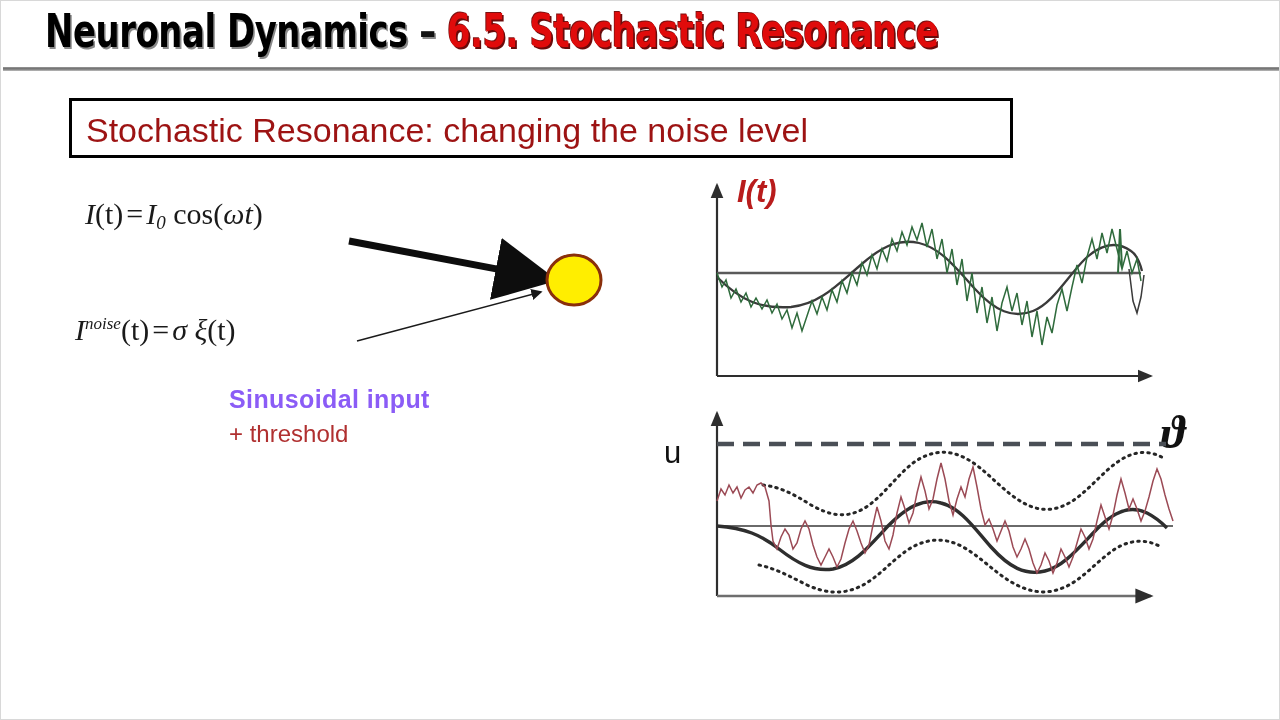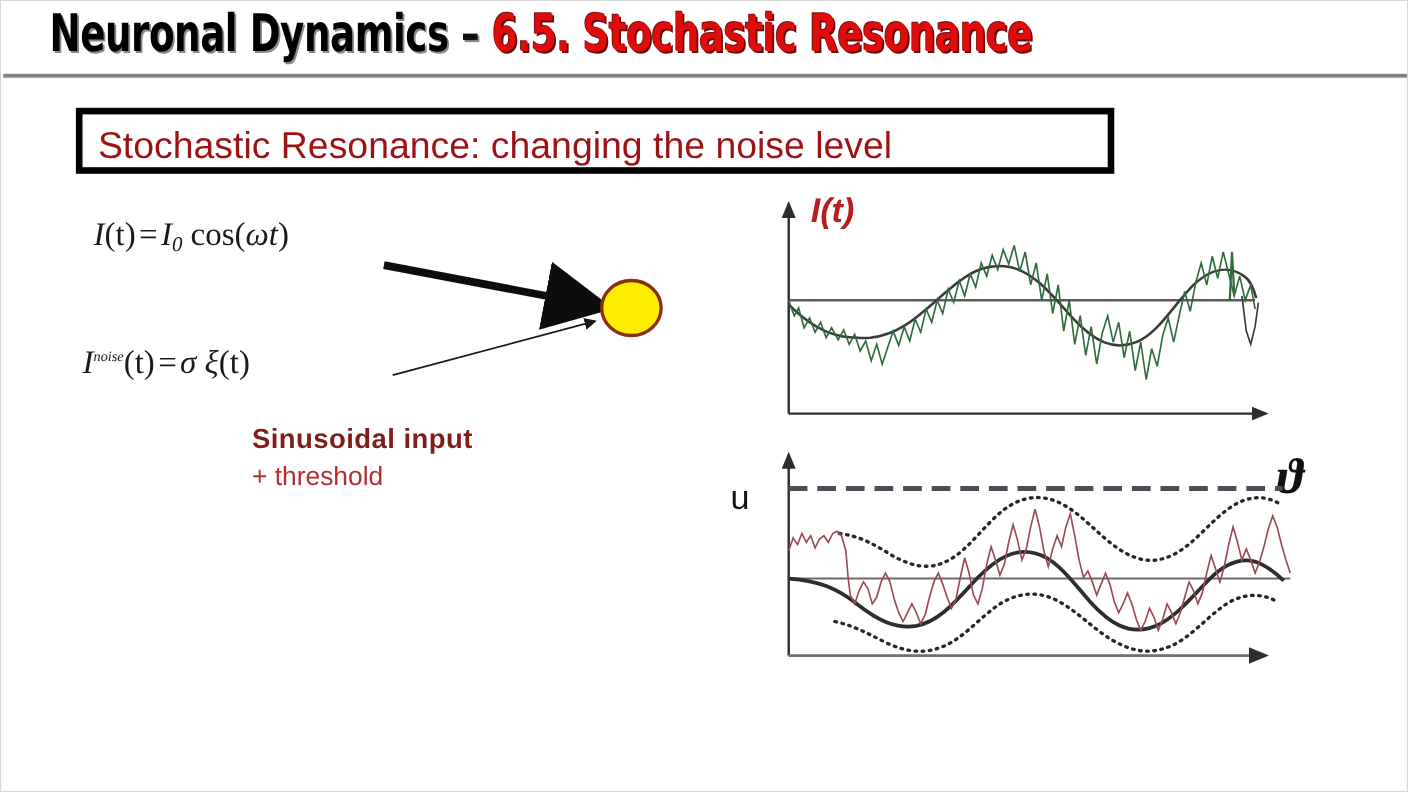--- a/index.html
+++ b/index.html
@@ -58,21 +58,21 @@
     left: 2px; top: 66px;
     width: 1276px; height: 4px;
     background: linear-gradient(to bottom, #9a9a9a 0%, #6f6f6f 45%, #bdbdbd 100%);
   }
 
   
   #subtitle-box {
     position: absolute;
     left: 68px; top: 97px;
     width: 944px; height: 60px;
-    border: 6px solid #000000;
+    border: 3px solid #000000;
     box-sizing: border-box;
     background: #ffffff;
   }
   #subtitle-text {
     position: absolute;
     left: 14px;
     top: 7px;
     font-size: 34px;
     line-height: 44px;
     color: #9d1313;
@@ -97,39 +97,39 @@
     top: 312px;
     font-size: 30px;
   }
   .equation i { font-style: italic; }
   .eq-sub {
     font-size: 19px;
     vertical-align: -5px;
     font-style: italic;
   }
   .eq-sup {
-    font-size: 13px;
+    font-size: 17px;
     vertical-align: 11px;
     font-style: italic;
   }
   .eq-op { font-style: normal; padding: 0 3px; }
   .eq-fn { font-style: normal; }
 
   
   #caption-block {
     position: absolute;
     left: 228px;
     top: 382px;
     width: 330px;
   }
   #caption-title {
     font-size: 25px;
     line-height: 33px;
     font-weight: bold;
-    color: #7f1d1d;
+    color: #8b5cf6;
     letter-spacing: 0.4px;
     white-space: nowrap;
   }
   .caption-line {
     font-size: 24px;
     line-height: 36px;
     color: #b03030;
     white-space: nowrap;
   }
 

